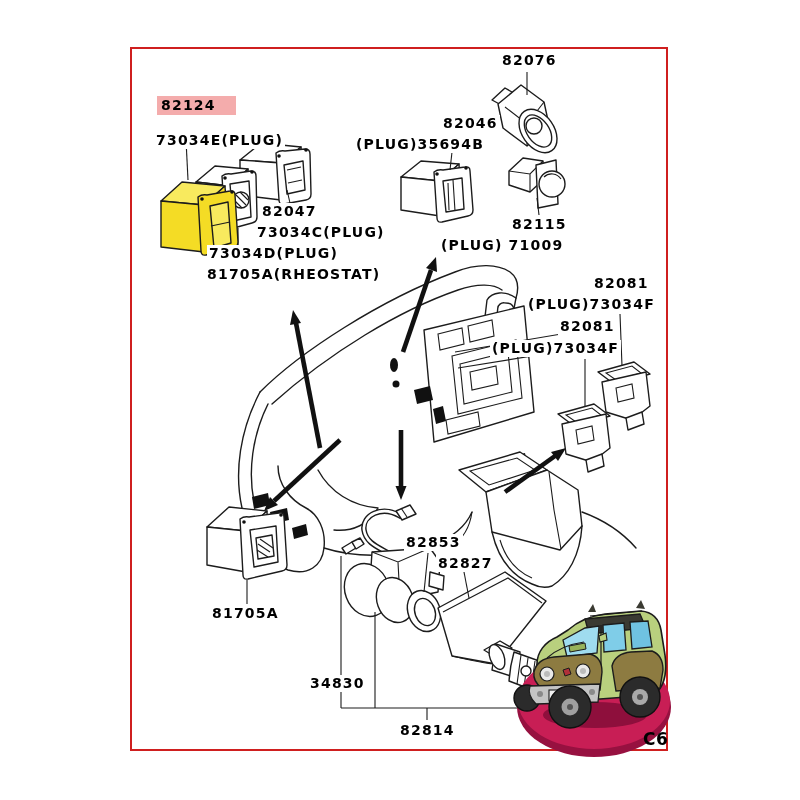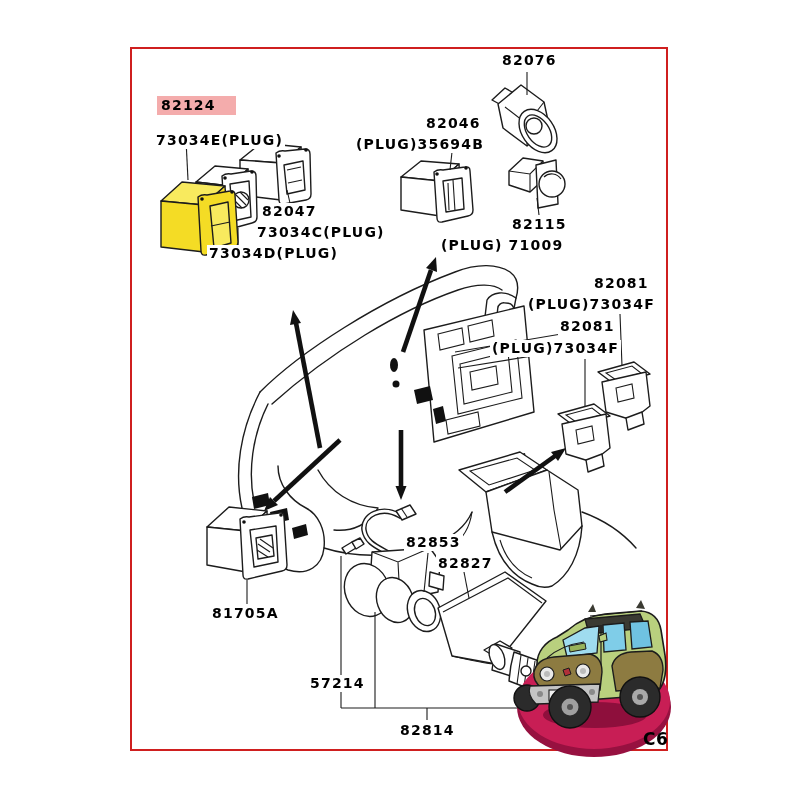--- a/index.html
+++ b/index.html
@@ -251,28 +251,29 @@
     <circle cx="540" cy="694" r="3" fill="#8a8a8a"></circle>
         <circle cx="592" cy="692" r="3" fill="#8a8a8a"></circle>
   </g>
 </svg>
 
   <div class="lbl hl" style="left:157px;top:96px">82124</div>
   <div class="lbl" style="left:154px;top:132px">73034E(PLUG)</div>
   <div class="lbl" style="left:260px;top:203px">82047</div>
   <div class="lbl" style="left:255px;top:224px">73034C(PLUG)</div>
   <div class="lbl" style="left:207px;top:245px">73034D(PLUG)</div>
-  <div class="lbl" style="left:424px;top:115px">82046</div>
+  <div class="lbl" style="left:205px;top:266px">81705A(RHEOSTAT)</div>
+  <div class="lbl" style="left:441px;top:115px">82046</div>
   <div class="lbl" style="left:354px;top:136px">(PLUG)35694B</div>
   <div class="lbl" style="left:500px;top:52px">82076</div>
   <div class="lbl" style="left:510px;top:216px">82115</div>
   <div class="lbl" style="left:439px;top:237px">(PLUG) 71009</div>
   <div class="lbl" style="left:592px;top:275px">82081</div>
   <div class="lbl" style="left:526px;top:296px">(PLUG)73034F</div>
   <div class="lbl" style="left:558px;top:318px">82081</div>
   <div class="lbl" style="left:490px;top:340px">(PLUG)73034F</div>
   <div class="lbl" style="left:210px;top:605px">81705A</div>
   <div class="lbl" style="left:404px;top:534px">82853</div>
   <div class="lbl" style="left:436px;top:555px">82827</div>
-  <div class="lbl" style="left:308px;top:675px">57214</div>
+  <div class="lbl" style="left:308px;top:675px">34830</div>
   <div class="lbl" style="left:398px;top:722px">82814</div>
   <div class="lbl small" style="left:641px;top:731px">C6</div>
 </div>
 
 </body></html>

